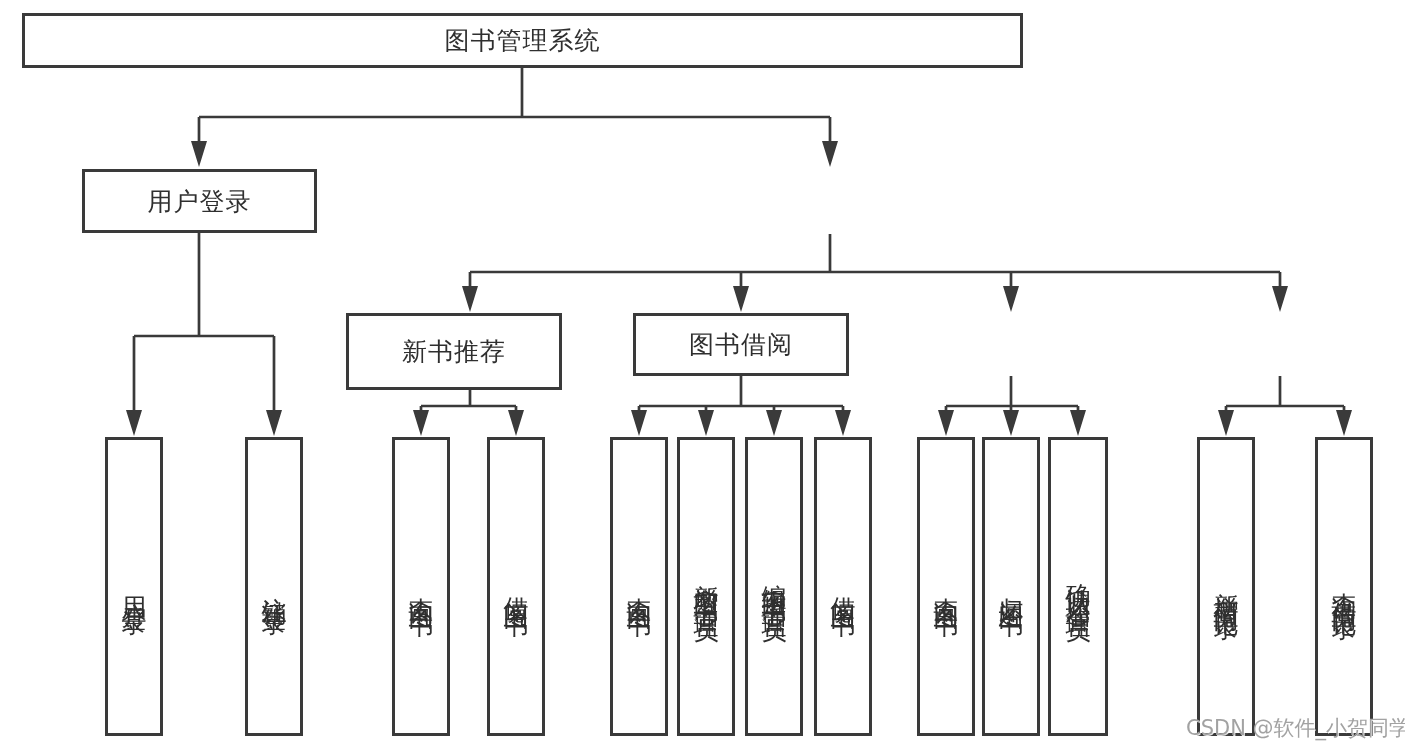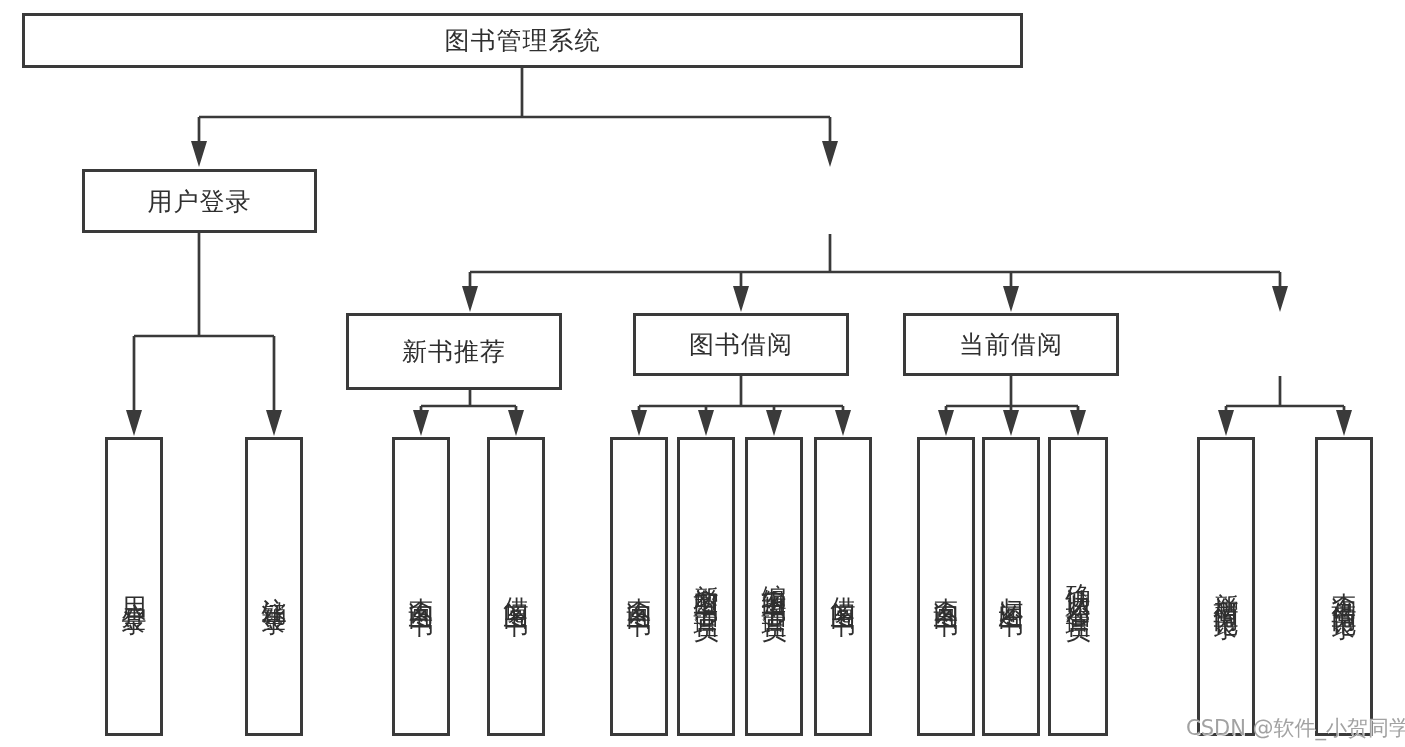--- a/index.html
+++ b/index.html
@@ -87,23 +87,20 @@
   <div class="box hbox" style="left:82px;top:169px;width:235px;height:64px">
     <span>用户登录</span>
   </div>
 
   <div class="box hbox" style="left:346px;top:313px;width:216px;height:77px">
     <span>新书推荐</span>
   </div>
   <div class="box hbox" style="left:633px;top:313px;width:216px;height:63px">
     <span>图书借阅</span>
   </div>
-  <div class="box hbox" style="left:903px;top:313px;width:216px;height:63px">
-    <span>当前借阅</span>
-  </div>
 
   <div class="box vbox" style="left:105px;top:437px;width:58px;height:299px">
     <span>用户登录</span>
   </div>
   <div class="box vbox" style="left:245px;top:437px;width:58px;height:299px">
     <span>注销登录</span>
   </div>
 
   <div class="box vbox" style="left:392px;top:437px;width:58px;height:299px">
     <span>查询图书</span>

